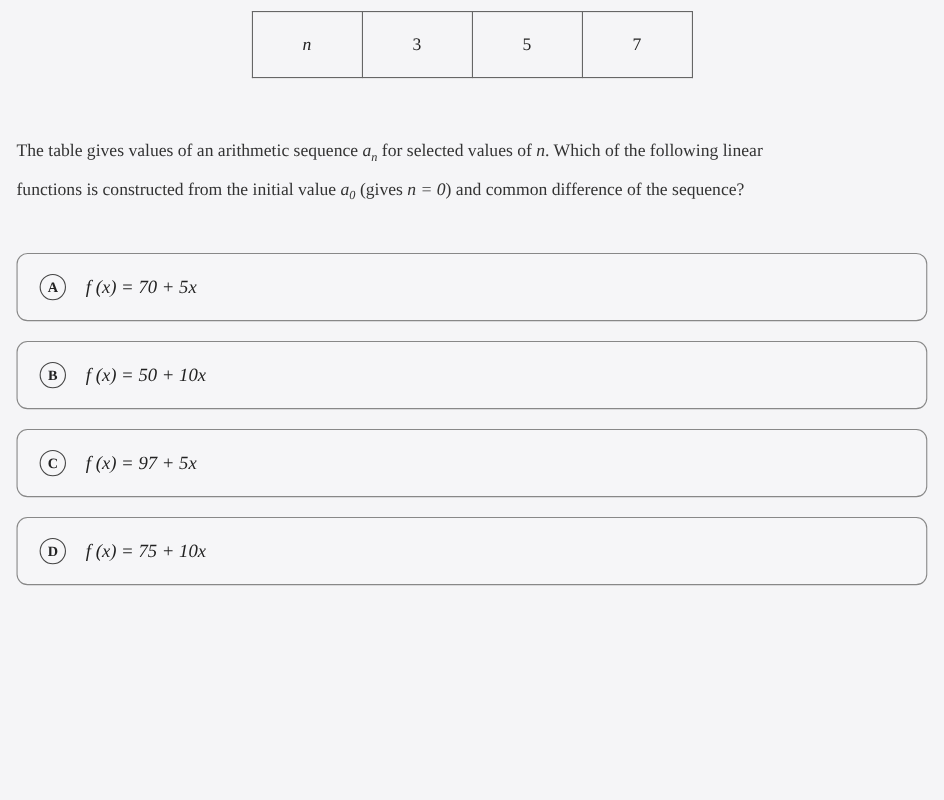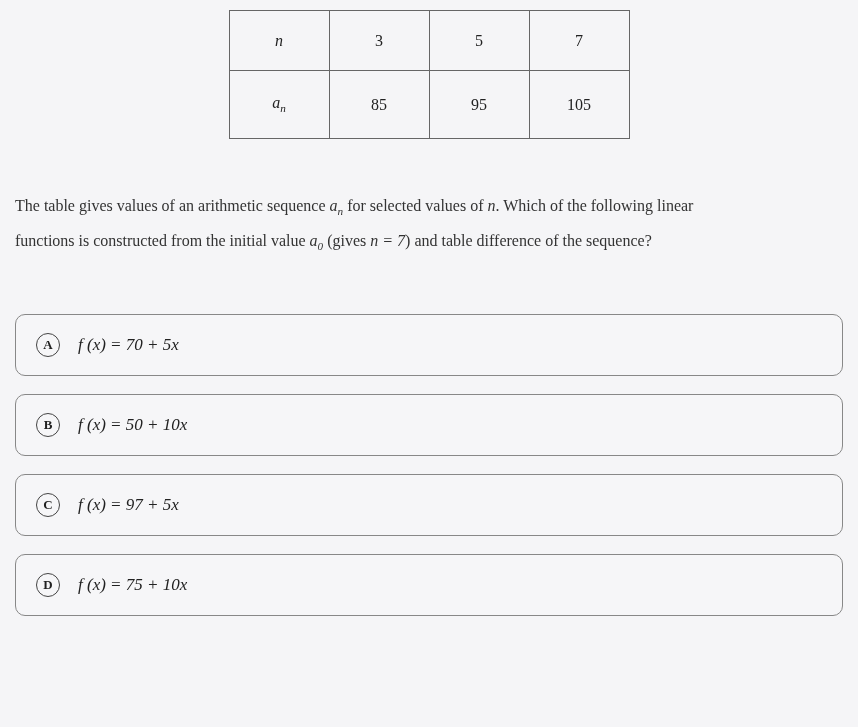--- a/index.html
+++ b/index.html
@@ -42,21 +42,21 @@
     }
     .subscript {
       font-style: italic;
     }
     .subscript sub {
       font-size: 0.7em;
     }
     .question-text {
       font-size: 16px;
       line-height: 2.1;
-      margin-bottom: 56px;
+      margin-bottom: 40px;
       color: #333;
     }
     .options {
       display: flex;
       flex-direction: column;
       gap: 18px;
     }
     .option {
       border: 1px solid #888;
       border-radius: 10px;
@@ -91,35 +91,29 @@
 
 <div class="table-container">
   <table>
     <tbody>
         <tr>
       <td><span class="italic">n</span></td>
       <td>3</td>
       <td>5</td>
       <td>7</td>
     </tr>
-    <tr>
-      <td><span class="subscript">a<sub>n</sub></span></td>
-      <td>85</td>
-      <td>95</td>
-      <td>105</td>
-    </tr>
   </tbody>
     </table>
 
 </div>
 
 <div class="question-text">
   <span>The table gives values of an arithmetic sequence </span><span class="subscript">a<sub>n</sub></span><span> for selected values of </span><span class="italic">n</span><span>. Which of the following linear</span>
   <br>
-  <span>functions is constructed from the initial value </span><span class="subscript">a<sub>0</sub></span><span> (gives </span><span class="italic">n = 7</span><span>) and table difference of the sequence?</span>
+  <span>functions is constructed from the initial value </span><span class="subscript">a<sub>0</sub></span><span> (gives </span><span class="italic">n = 0</span><span>) and common difference of the sequence?</span>
 </div>
 
 <div class="options">
   <div class="option">
     <div class="option-letter">A</div>
     <div class="option-formula">f (x) = 70 + 5x</div>
   </div>
   <div class="option">
     <div class="option-letter">B</div>
     <div class="option-formula">f (x) = 50 + 10x</div>

